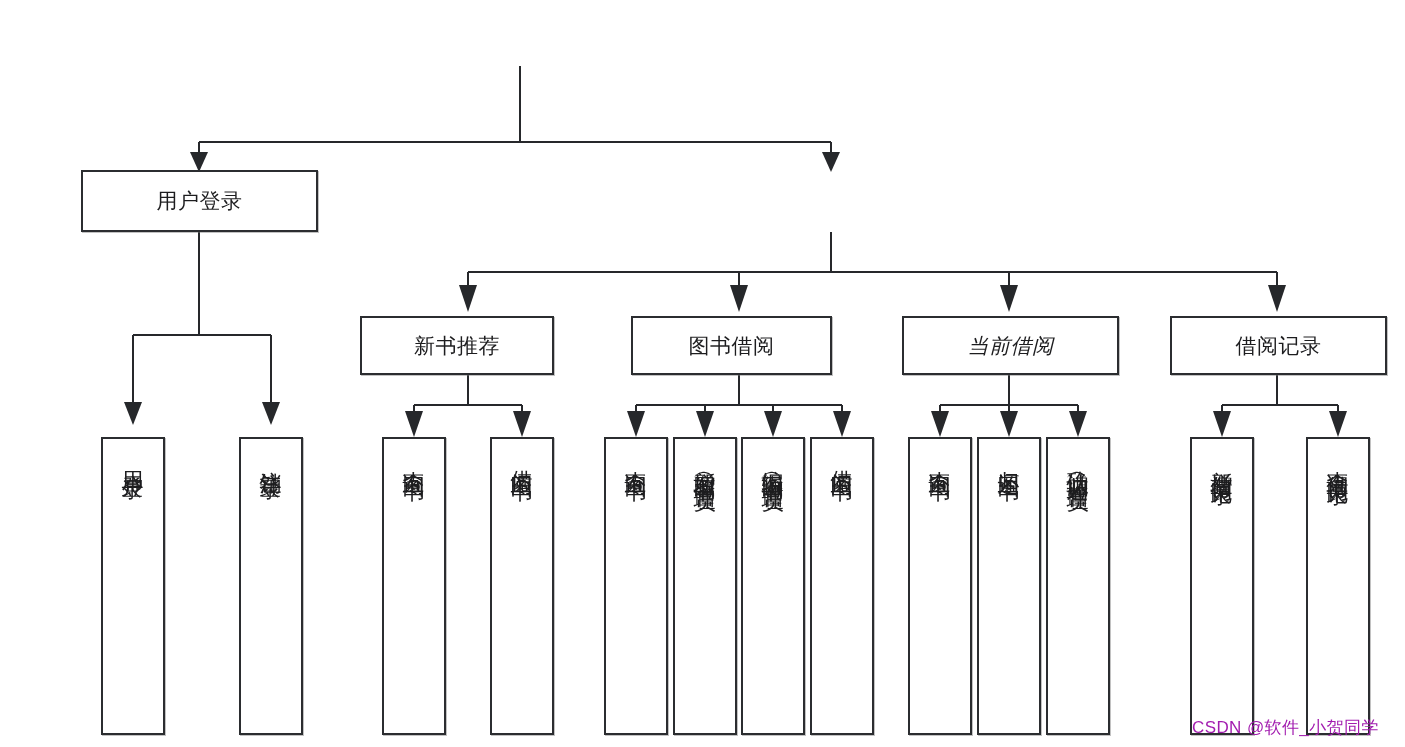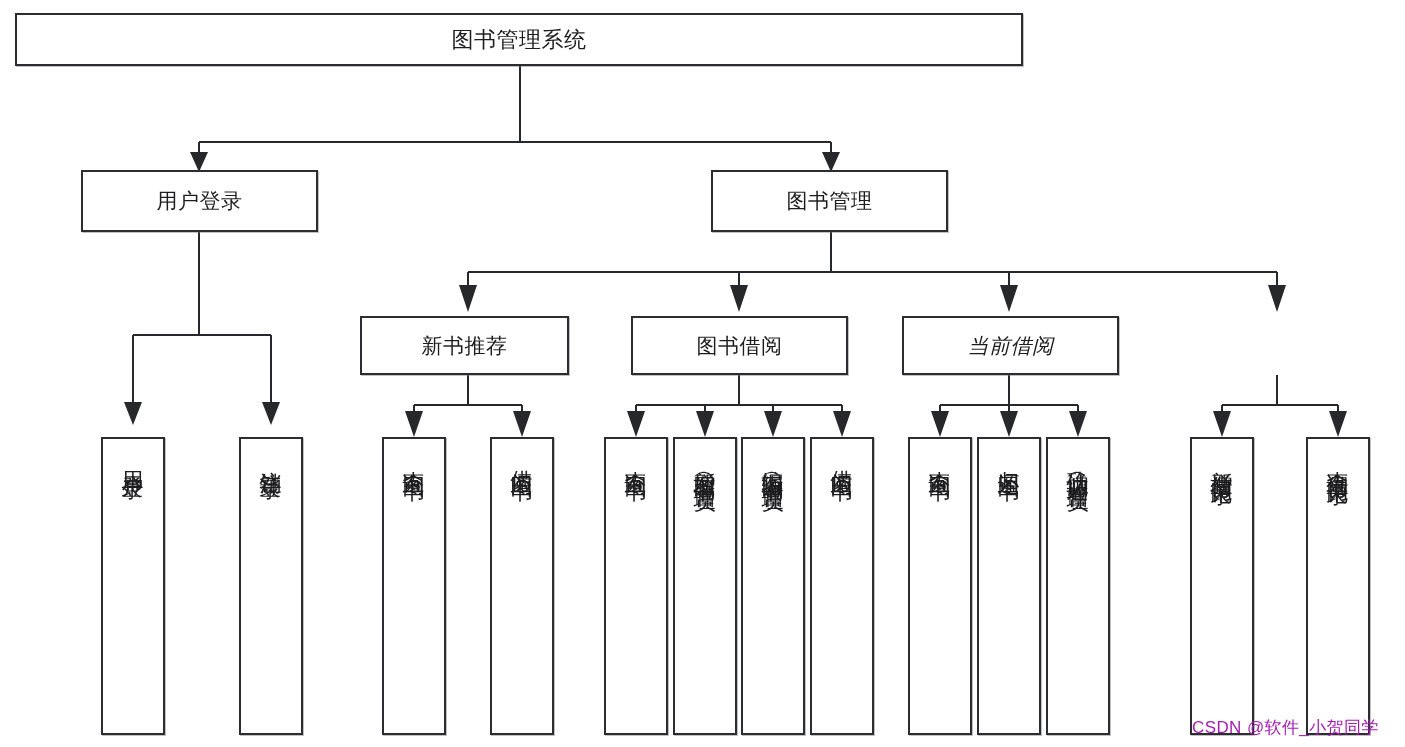--- a/index.html
+++ b/index.html
@@ -153,40 +153,37 @@
     <polygon class="arrowhead" points="1069,411 1087,411 1078,437"></polygon>
 
     <line x1="1277" y1="375" x2="1277" y2="405"></line>
     <line x1="1222" y1="405" x2="1338" y2="405"></line>
     <line x1="1222" y1="405" x2="1222" y2="414"></line>
     <polygon class="arrowhead" points="1213,411 1231,411 1222,437"></polygon>
     <line x1="1338" y1="405" x2="1338" y2="414"></line>
     <polygon class="arrowhead" points="1329,411 1347,411 1338,437"></polygon>
   </svg>
 
-  <div class="node root" style="left:15px; top:13px; width:1008px; height:53px;">
-    <span class="node-label">图书管理系统</span>
-  </div>
 
   <div class="node branch" style="left:81px; top:170px; width:237px; height:62px;">
     <span class="node-label">用户登录</span>
   </div>
-  <div class="node branch" style="left:711px; top:170px; width:237px; height:62px;">
-    <span class="node-label">图书管理</span>
-  </div>
-
-  <div class="node branch" style="left:360px; top:316px; width:209px; height:59px;">
+
+  <div class="node branch" style="left:360px; top:316px; width:194px; height:59px;">
     <span class="node-label">新书推荐</span>
   </div>
-  <div class="node branch" style="left:631px; top:316px; width:217px; height:59px;">
+  <div class="node branch" style="left:631px; top:316px; width:201px; height:59px;">
     <span class="node-label">图书借阅</span>
   </div>
   <div class="node branch" style="left:902px; top:316px; width:217px; height:59px;font-style:italic;">
     <span class="node-label">当前借阅</span>
   </div>
+  <div class="node branch" style="left:1170px; top:316px; width:217px; height:59px;">
+    <span class="node-label">借阅记录</span>
+  </div>
 
   <div class="node leaf" style="left:101px; top:437px; width:64px; height:298px;">
     <span class="node-label">用户登录</span>
   </div>
   <div class="node leaf" style="left:239px; top:437px; width:64px; height:298px;">
     <span class="node-label">注销登录</span>
   </div>
 
   <div class="node leaf" style="left:382px; top:437px; width:64px; height:298px;">
     <span class="node-label">查询图书</span>

